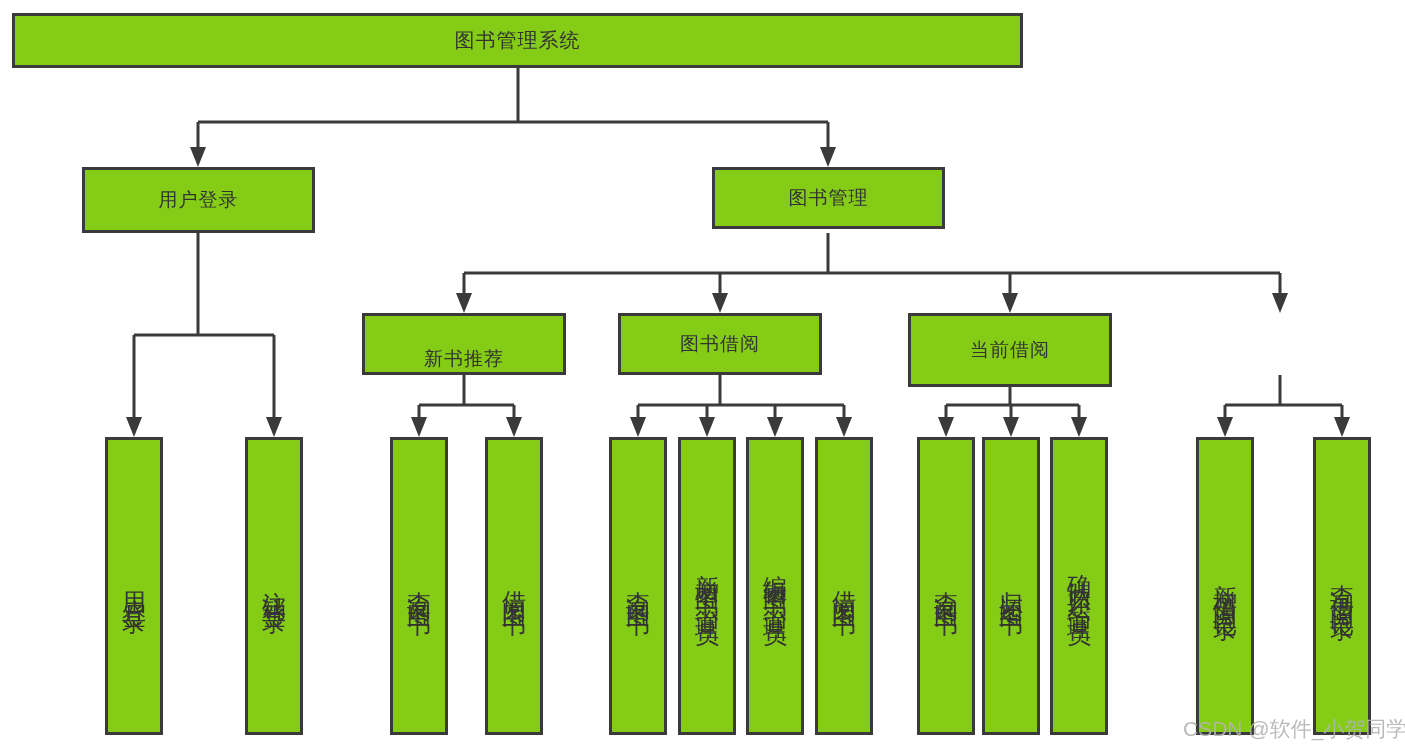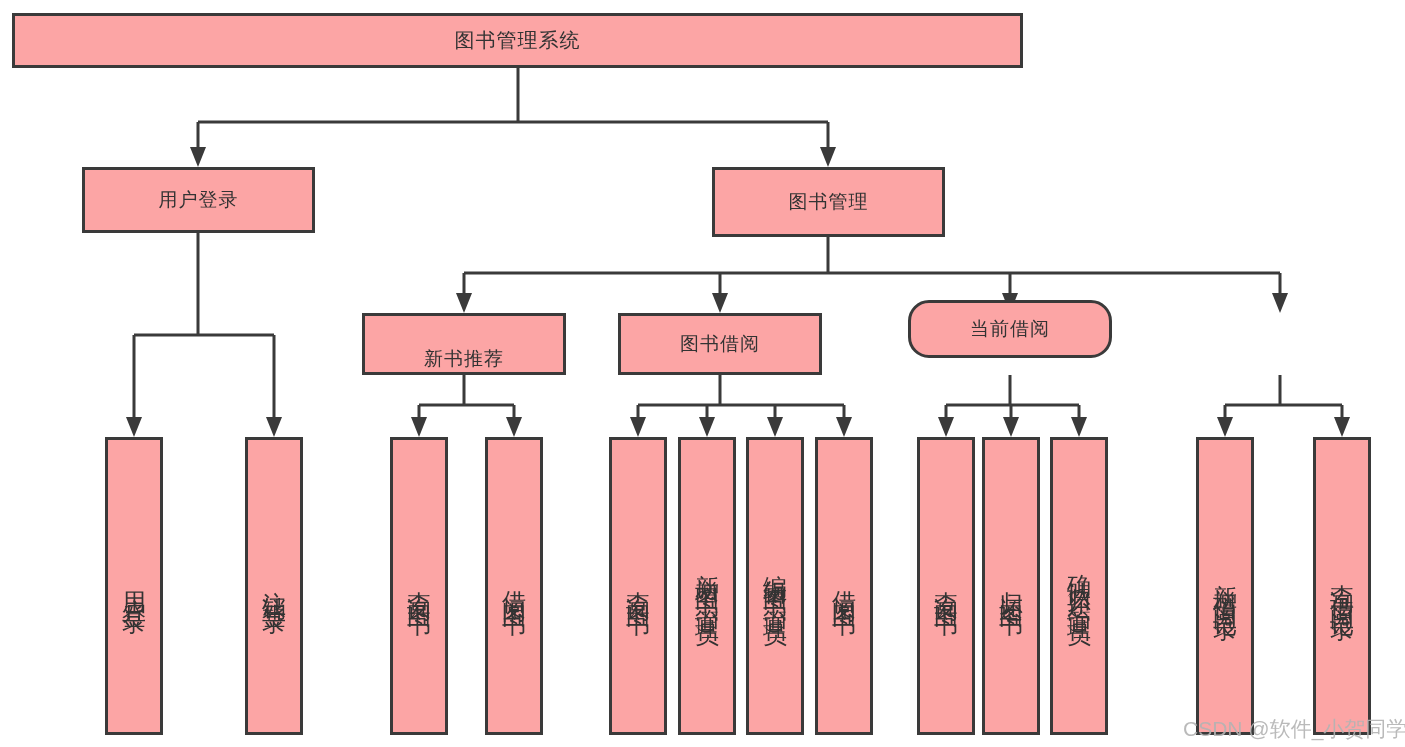--- a/index.html
+++ b/index.html
@@ -30,21 +30,21 @@
     stroke:var(--line);
     stroke-width:3;
     fill:none;
   }
   svg.connectors polygon.head{
     fill:var(--line);
     stroke:none;
   }
   .node{
     position:absolute;
-    background:#fca5a5;
+    background:#84cc16;
     border:3px solid var(--line);
     display:flex;
     align-items:center;
     justify-content:center;
     color:var(--text);
   }
   .hbox{
     font-size:19px;
     letter-spacing:1px;
   }
@@ -60,25 +60,25 @@
     writing-mode:vertical-rl;
     text-orientation:mixed;
     font-size:24px;
     line-height:1;
     letter-spacing:7px;
     white-space:nowrap;
     color:var(--text);
   }
   
   .n-user-login{left:82px;top:167px;width:233px;height:66px;}
-  .n-book-mgmt{left:712px;top:167px;width:233px;height:70px;text-align:center;}
+  .n-book-mgmt{left:712px;top:167px;width:233px;height:62px;text-align:center;}
   
   .n-new-book{left:362px;top:313px;width:204px;height:62px;align-items:flex-end;}
   .n-book-borrow{left:618px;top:313px;width:204px;height:62px;}
-  .n-current-borrow{left:908px;top:300px;width:204px;height:58px;border-radius:21px;}
+  .n-current-borrow{left:908px;top:313px;width:204px;height:74px;}
   .n-borrow-records{left:1178px;top:313px;width:204px;height:62px;}
   
   .l-a1{left:105px;} .l-a2{left:245px;}
   .l-b1{left:390px;} .l-b2{left:485px;}
   .l-c1{left:609px;} .l-c2{left:678px;} .l-c3{left:746px;} .l-c4{left:815px;}
   .l-d1{left:917px;} .l-d2{left:982px;} .l-d3{left:1050px;}
   .l-e1{left:1196px;} .l-e2{left:1313px;}
   .watermark{
     position:absolute;
     left:1183px;top:715px;

